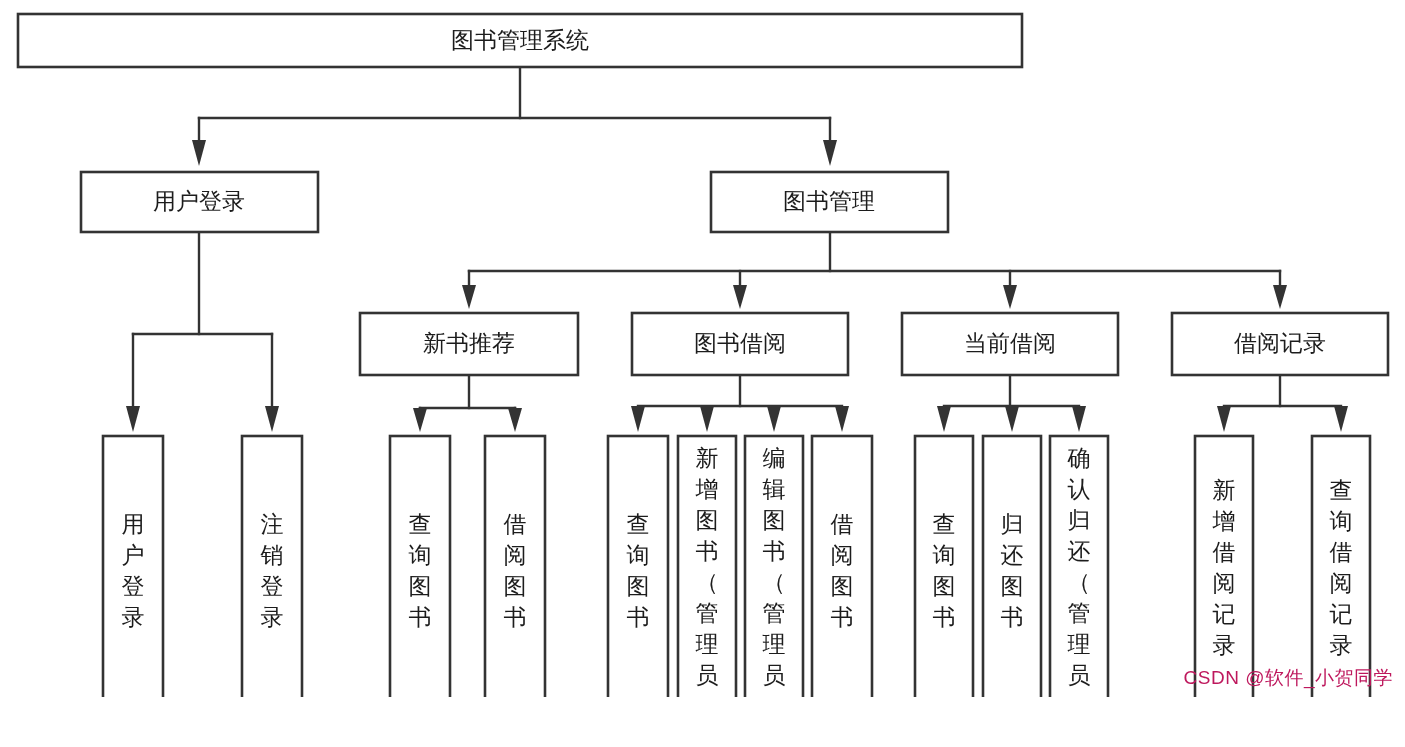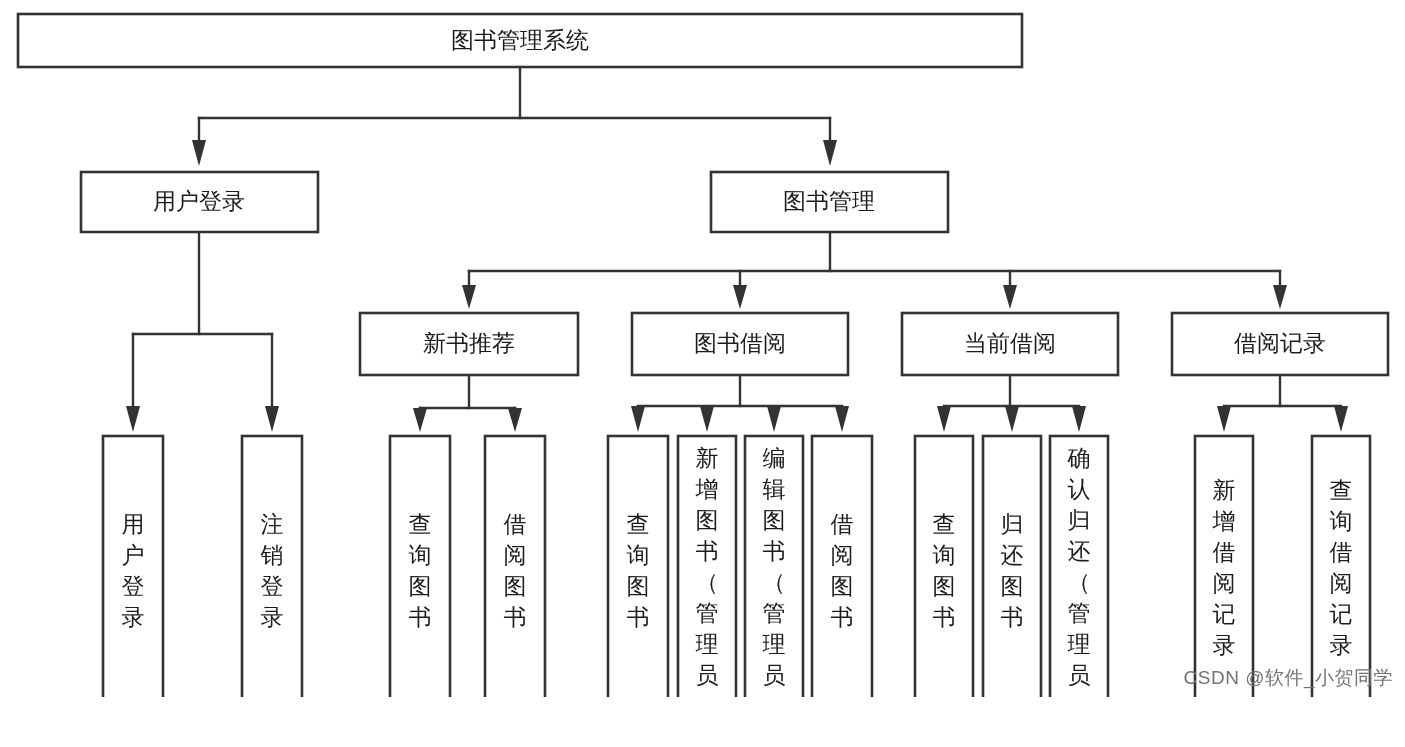--- a/index.html
+++ b/index.html
@@ -52,21 +52,21 @@
     font-size: 23px;
     fill: #1c1c1c;
     text-anchor: middle;
   }
   .watermark {
     position: absolute;
     right: 12px;
     bottom: 6px;
     font-family: "Liberation Sans", "DejaVu Sans", sans-serif;
     font-size: 19px;
-    color: #737373;
+    color: #be185d;
     white-space: nowrap;
     letter-spacing: 0.5px;
     user-select: none;
   }
 </style>
 </head>
 <body>
 
 <div id="diagram-root">
 

